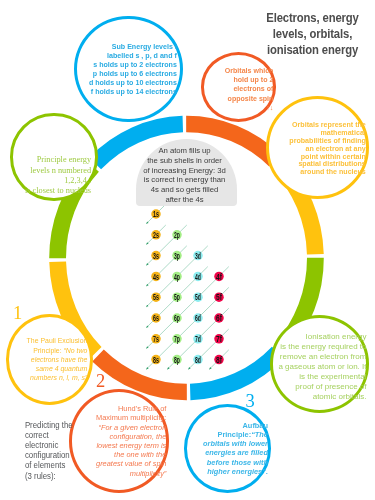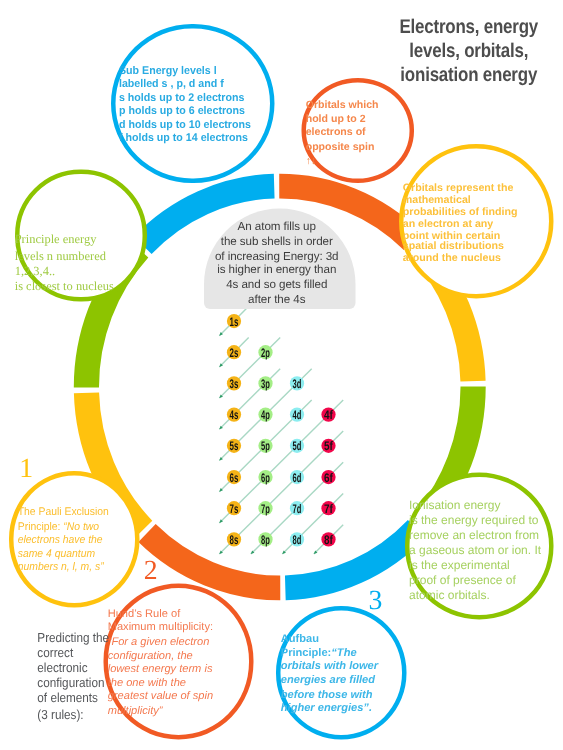--- a/index.html
+++ b/index.html
@@ -17,21 +17,21 @@
 .title > div{transform:scaleX(0.855);}
 .panel{position:absolute;background:#E6E6E6;text-align:center;color:#3C3C3C;}
 .panel.center-note{left:136px;top:138.5px;width:101px;height:67.5px;
        border-radius:50.5px 50.5px 4px 4px;font-size:7.75px;line-height:9.8px;
        display:flex;flex-direction:column;justify-content:flex-end;
        padding-bottom:1.2px;box-sizing:border-box;white-space:nowrap;}
 .center-note > div{letter-spacing:-0.05px;position:relative;left:-2px;}
 
 
 .bub{position:absolute;border-radius:50%;box-sizing:border-box;background:#fff;
-     display:flex;align-items:center;justify-content:center;text-align:left;}
+     display:flex;align-items:center;justify-content:center;text-align:right;}
 .bub .tx{width:100%;}
 #b-sub{left:74.4px;top:15.9px;width:108.2px;height:106.3px;border:3.5px solid #00AEEF;color:#29ABE2;
        font-size:7.45px;line-height:9.07px;font-weight:bold;}
 #b-sub .tx > div{transform:scaleX(0.955);}
 #b-spin{left:200.8px;top:52.2px;width:75.6px;height:69.6px;border:3.3px solid #F15A24;color:#F5874B;
         font-size:7.05px;line-height:9.3px;font-weight:bold;}
 #b-spin .tx{padding-top:4px;}
 #b-principle{left:10.3px;top:113.3px;width:87.3px;height:87.3px;border:3.6px solid #8DC400;color:#A0CB45;
         font-family:"Liberation Serif",serif;font-size:8.3px;line-height:10.37px;}
 #b-principle .tx{position:relative;left:-3.5px;top:19px;}
@@ -196,21 +196,21 @@
   <div class="title">
     <div>Electrons, energy</div>
     <div>levels, orbitals,</div>
     <div>ionisation energy</div>
   </div>
 
   <div class="panel center-note">
     <div>An atom fills up</div>
     <div>the sub shells in order</div>
     <div>of increasing Energy: 3d</div>
-    <div>is higher in energy than</div>
+    <div>is correct in energy than</div>
     <div>4s and so gets filled</div>
     <div>after the 4s</div>
   </div>
 
   <div class="bub" id="b-sub">
     <div class="tx">
       <div>Sub Energy levels l</div>
       <div>labelled s , p, d and f</div>
       <div>s holds up to 2 electrons</div>
       <div>p holds up to 6 electrons</div>

